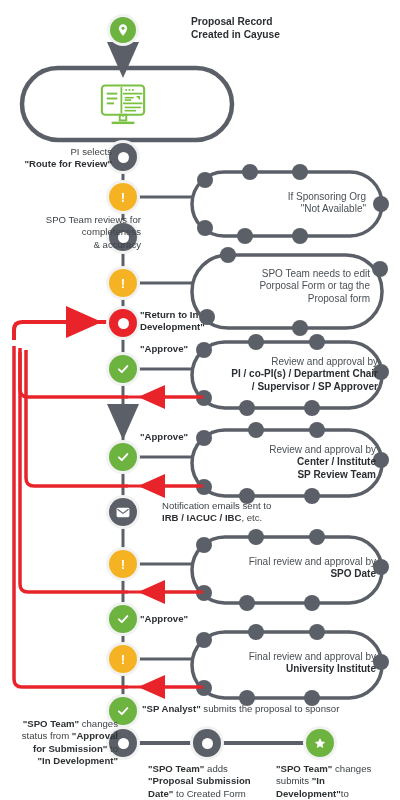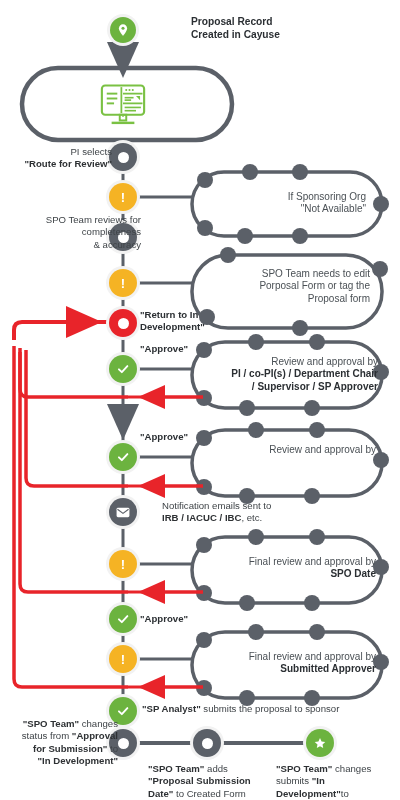--- a/index.html
+++ b/index.html
@@ -316,19 +316,20 @@
   <div class="pill-text" style="left:208px; top:191px; width:158px;">If Sponsoring Org
 "Not Available"</div>
 
   <div class="pill-text" style="left:204px; top:268px; width:166px;">SPO Team needs to edit
 Porposal Form or tag the
 Proposal form</div>
 
   <div class="pill-text" style="left:196px; top:356px; width:182px;"><span>Review and approval by</span><br><b>PI / co-PI(s) / Department Chair
 / Supervisor / SP Approver</b></div>
 
-  <div class="pill-text" style="left:198px; top:444px; width:178px;"><span>Review and approval by</span><br></div>
+  <div class="pill-text" style="left:198px; top:444px; width:178px;"><span>Review and approval by</span><br><b>Center / Institute
+SP Review Team</b></div>
 
   <div class="pill-text" style="left:198px; top:556px; width:178px;"><span>Final review and approval by</span><br><b>SPO Date</b></div>
 
-  <div class="pill-text" style="left:198px; top:651px; width:178px;"><span>Final review and approval by</span><br><b>Submitted Approver</b></div>
+  <div class="pill-text" style="left:198px; top:651px; width:178px;"><span>Final review and approval by</span><br><b>University Institute</b></div>
 
 </div>
 
 </body></html>

